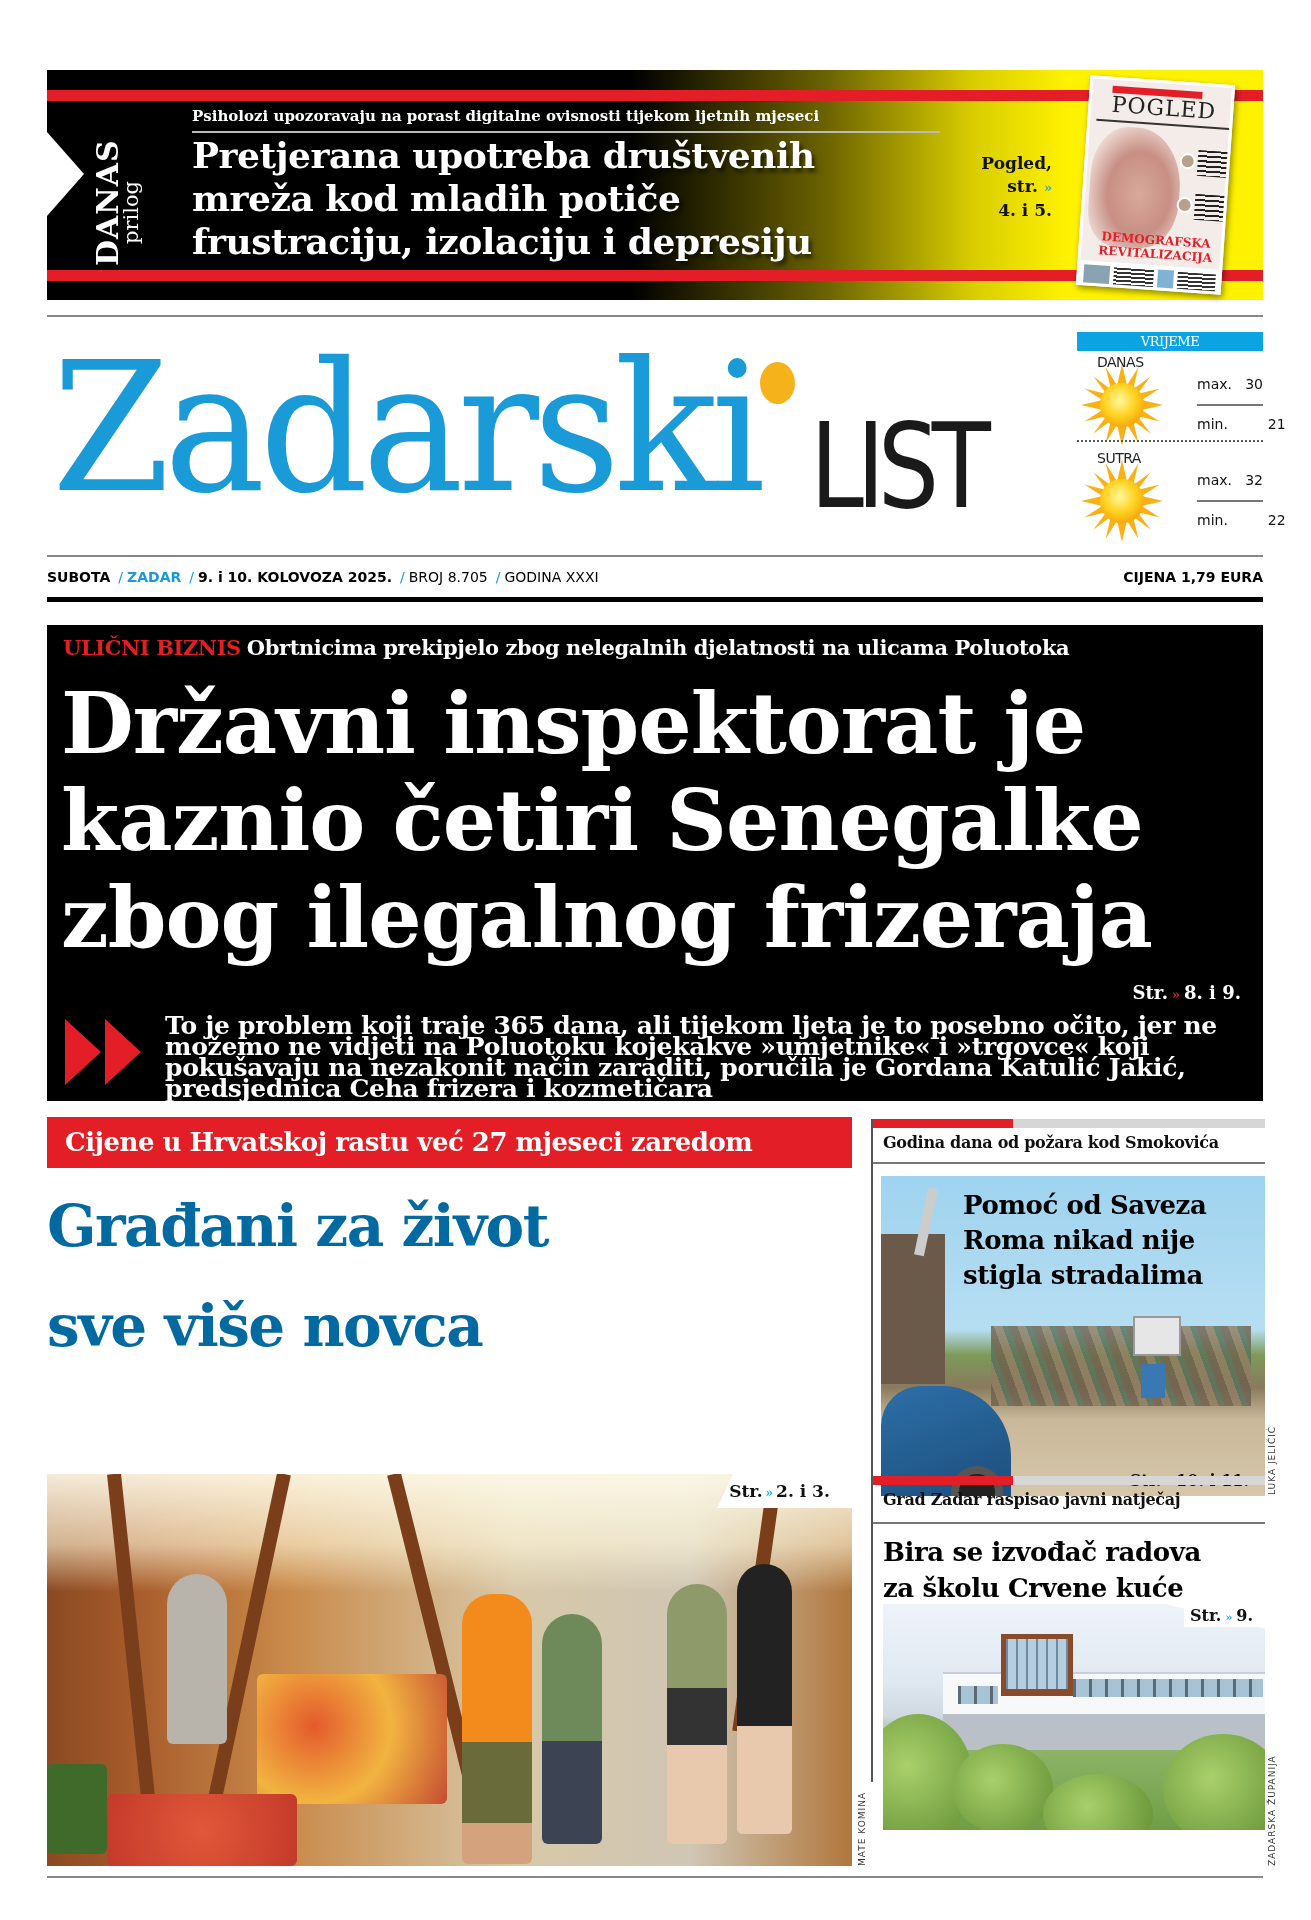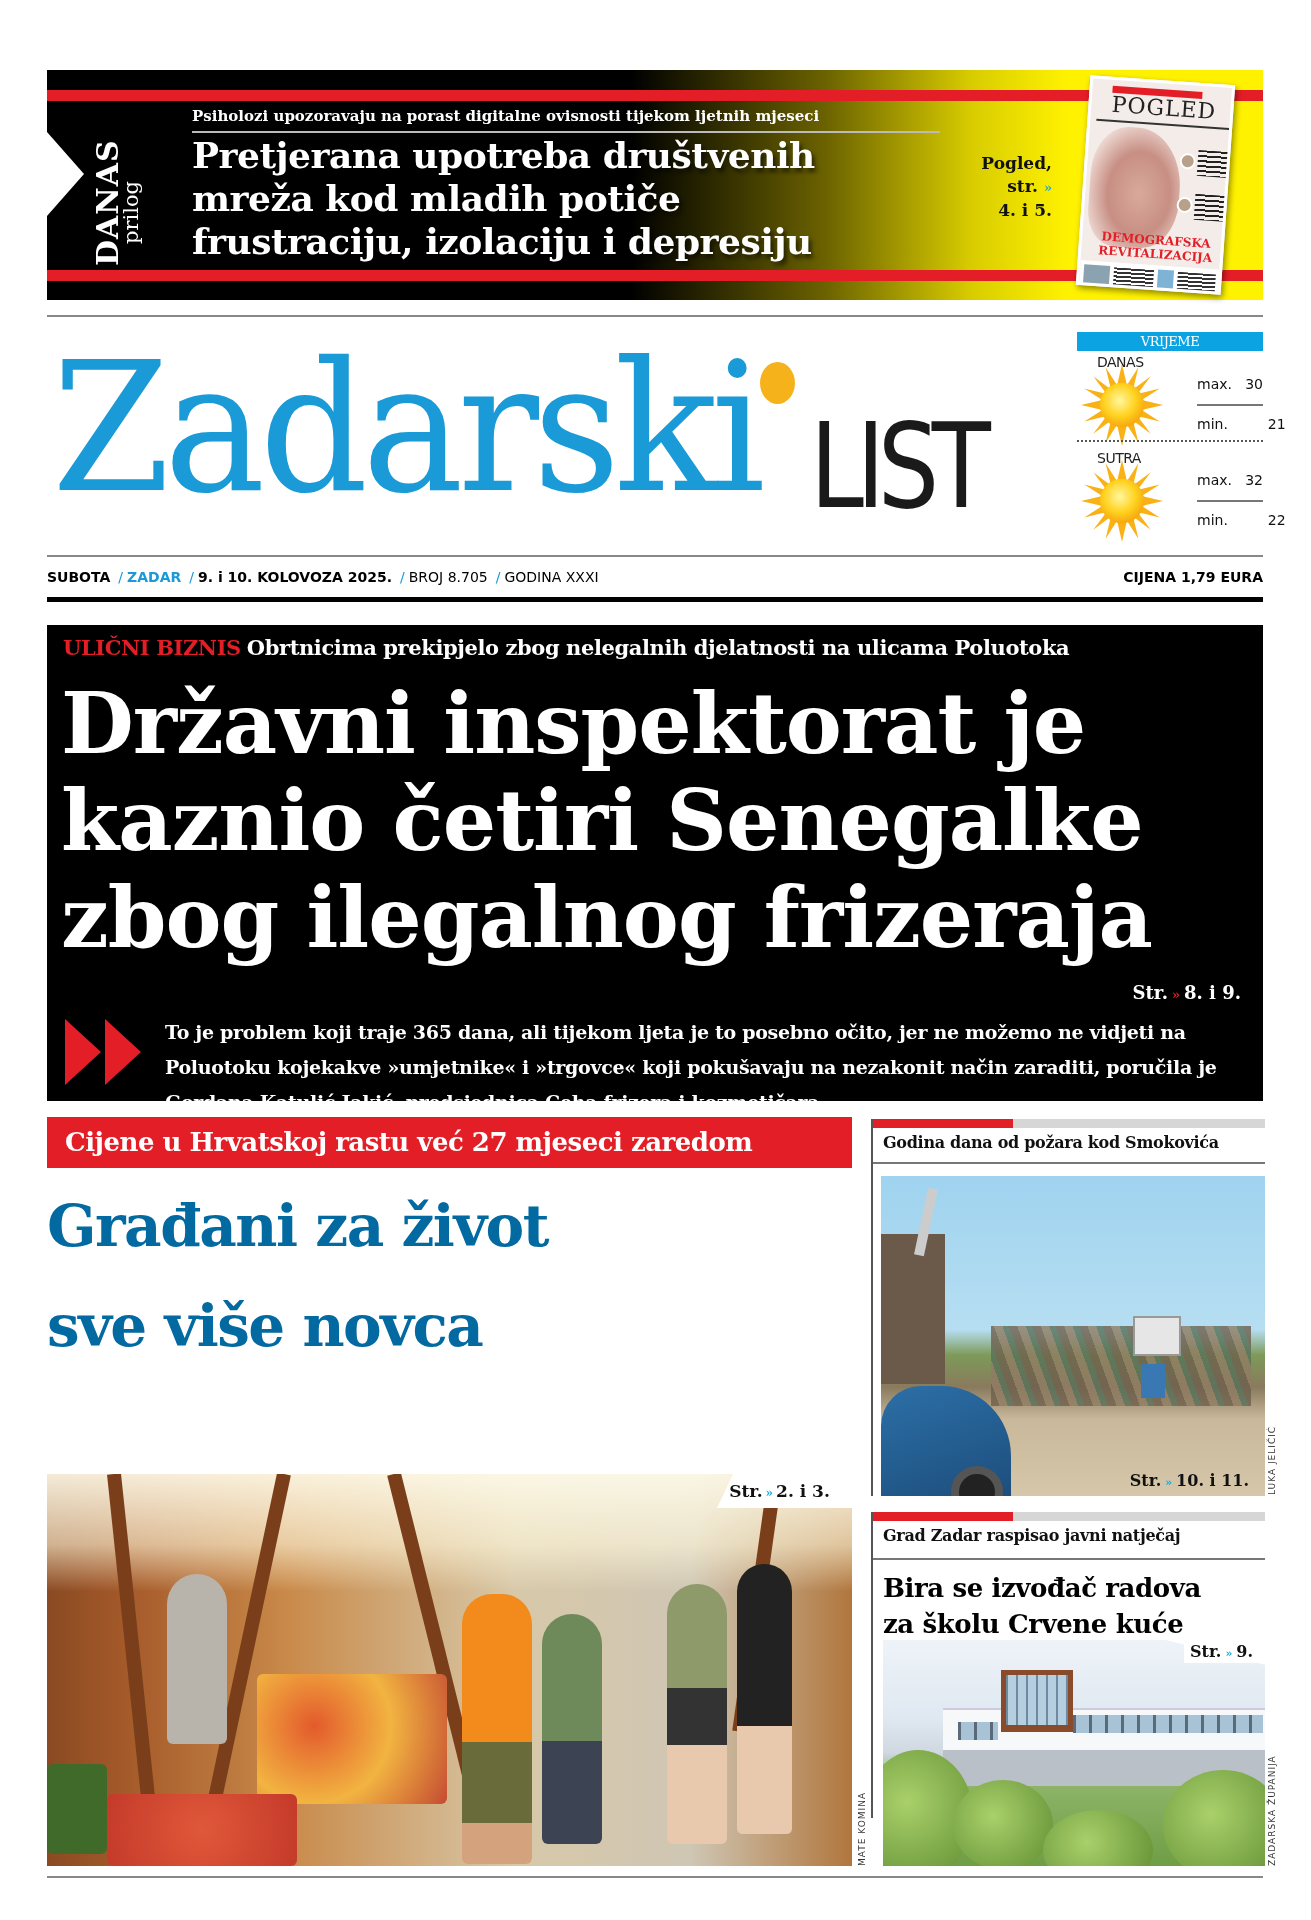--- a/index.html
+++ b/index.html
@@ -82,21 +82,21 @@
   
   #lead { left: 47px; top: 625px; width: 1216px; height: 476px; background: #000; }
   #lead .kicker { position: absolute; left: 16px; top: 10px; font-family: "DejaVu Serif", serif; font-weight: bold; font-size: 21px; color: #fff; white-space: nowrap; letter-spacing: -0.4px; }
   #lead .kicker .red { color: #e41e26; margin-right: 6px; }
   #lead .headline { position: absolute; left: 14px; top: 50px; width: 1200px; font-family: "DejaVu Serif", serif; font-weight: bold;
     font-size: 84px; line-height: 97px; color: #fff; letter-spacing: -1px; }
   #lead .pageref { position: absolute; right: 22px; top: 357px; font-family: "DejaVu Serif", serif; font-weight: bold; font-size: 18px; color: #fff; }
   #lead .pageref .arr { color: #e41e26; font-size: 13px; margin: 0 4px; }
   #lead .arrows { position: absolute; left: 18px; top: 394px; width: 80px; height: 66px; }
   #lead .deck { position: absolute; left: 118px; top: 390px; width: 1090px; font-family: "DejaVu Serif", serif; font-weight: bold;
-    font-size: 19px; line-height: 35px; color: #fff; letter-spacing: -0.3px; }
+    font-size: 25px; line-height: 21px; color: #fff; letter-spacing: -0.3px; }
 
   
   #prices-kicker { left: 47px; top: 1117px; width: 805px; height: 51px; background: #e41e26; color: #fff; font-family: "DejaVu Serif", serif;
     font-weight: bold; font-size: 26px; line-height: 51px; padding-left: 18px; white-space: nowrap; letter-spacing: -0.5px; }
   #prices-headline { left: 47px; top: 1176px; width: 820px; font-family: "DejaVu Serif", serif; font-weight: bold; font-size: 58px;
     line-height: 100px; color: #0369a1; letter-spacing: -1.5px; }
   #market-photo { left: 47px; top: 1474px; width: 805px; height: 392px; overflow: hidden;
     background:
       linear-gradient(180deg, rgba(255,252,235,0.9) 0%, rgba(255,248,220,0.6) 18%, rgba(0,0,0,0) 30%),
       linear-gradient(90deg, #8a4a22 0%, #a55a2a 10%, #c98a4a 30%, #d7c8a8 58%, #cfc6b4 80%, #b0763c 100%); }
@@ -124,21 +124,21 @@
   #roma .photo .shed { position: absolute; left: 0; top: 58px; width: 64px; height: 150px; background: #6b5a4a; }
   #roma .photo .pipe { position: absolute; left: 40px; top: 12px; width: 10px; height: 68px; background: #ccc; transform: rotate(12deg); }
   #roma .photo .tank { position: absolute; left: 252px; top: 140px; width: 48px; height: 40px; background: #e6e6e6; border: 2px solid #999; }
   #roma .photo .barrel { position: absolute; left: 260px; top: 188px; width: 24px; height: 34px; background: #3a78b4; }
   #roma .photo .junk { position: absolute; left: 110px; top: 150px; width: 260px; height: 80px; background: repeating-linear-gradient(70deg, #6e5f4d 0 8px, #8f7c62 8px 16px, #57705a 16px 22px); opacity: 0.8; }
   #roma .photo .headline { position: absolute; left: 82px; top: 12px; width: 300px; font-family: "DejaVu Serif", serif; font-weight: bold;
     font-size: 26px; line-height: 35px; color: #000; letter-spacing: -0.4px; }
   #roma .photo .ref { position: absolute; right: 16px; bottom: 6px; font-family: "DejaVu Serif", serif; font-weight: bold; font-size: 16px; color: #111; }
   #roma .photo .ref .arr { color: #19a9e0; font-size: 11px; margin: 0 4px; }
 
-  #school { top: 1512px; height: 306px; }
+  #school { top: 1476px; height: 306px; }
   #school .headline { position: absolute; left: 10px; top: 58px; width: 380px; font-family: "DejaVu Serif", serif; font-weight: bold;
     font-size: 26px; line-height: 36px; color: #000; letter-spacing: -0.4px; }
   #school .photo { position: absolute; left: 10px; top: 128px; width: 382px; height: 226px; overflow: hidden;
     background: linear-gradient(180deg, #eef3f8 0%, #dfe8f1 35%, #cfd7e0 50%, #8fb56a 62%, #6f9e45 100%);
     clip-path: polygon(0 0, 74% 0, 100% 11%, 100% 100%, 0 100%); }
   #school .photo .wing { position: absolute; left: 60px; top: 68px; width: 322px; height: 70px; background: #f6f8fa; border-top: 2px solid #ccd; }
   #school .photo .winrow { position: absolute; height: 18px; background: repeating-linear-gradient(90deg, #5a6a78 0 3px, #a9c3d6 3px 16px); }
   #school .photo .box { position: absolute; left: 118px; top: 30px; width: 72px; height: 62px; background: #8a4b2a; }
   #school .photo .box .glass { position: absolute; left: 5px; top: 5px; width: 62px; height: 50px; background: repeating-linear-gradient(90deg, #6e8aa0 0 2px, #b6cfe0 2px 10px); }
   #school .photo .lower { position: absolute; left: 60px; top: 110px; width: 322px; height: 36px; background: #b9c0c8; }
@@ -349,20 +349,25 @@
   <div class="kicker">Godina dana od požara kod Smokovića</div>
   <div class="kicker-rule" style="top:43px"></div>
   <div class="photo">
     <div class="shed"></div>
     <div class="pipe"></div>
     <div class="junk"></div>
     <div class="tank"></div>
     <div class="barrel"></div>
     <div class="car"></div>
     <div class="wheel"></div>
+    <div class="headline">
+      <div>Pomoć od Saveza</div>
+      <div>Roma nikad nije</div>
+      <div>stigla stradalima</div>
+    </div>
     <div class="ref">
       <span>Str.</span><span class="arr">»</span><span>10. i 11.</span>
     </div>
   </div>
 </div>
 <div class="credit" style="left:1267px;top:1495px">LUKA JELIČIĆ</div>
 
 <div id="school" class="side-story">
   <div class="bar">
       <div class="red"></div>

